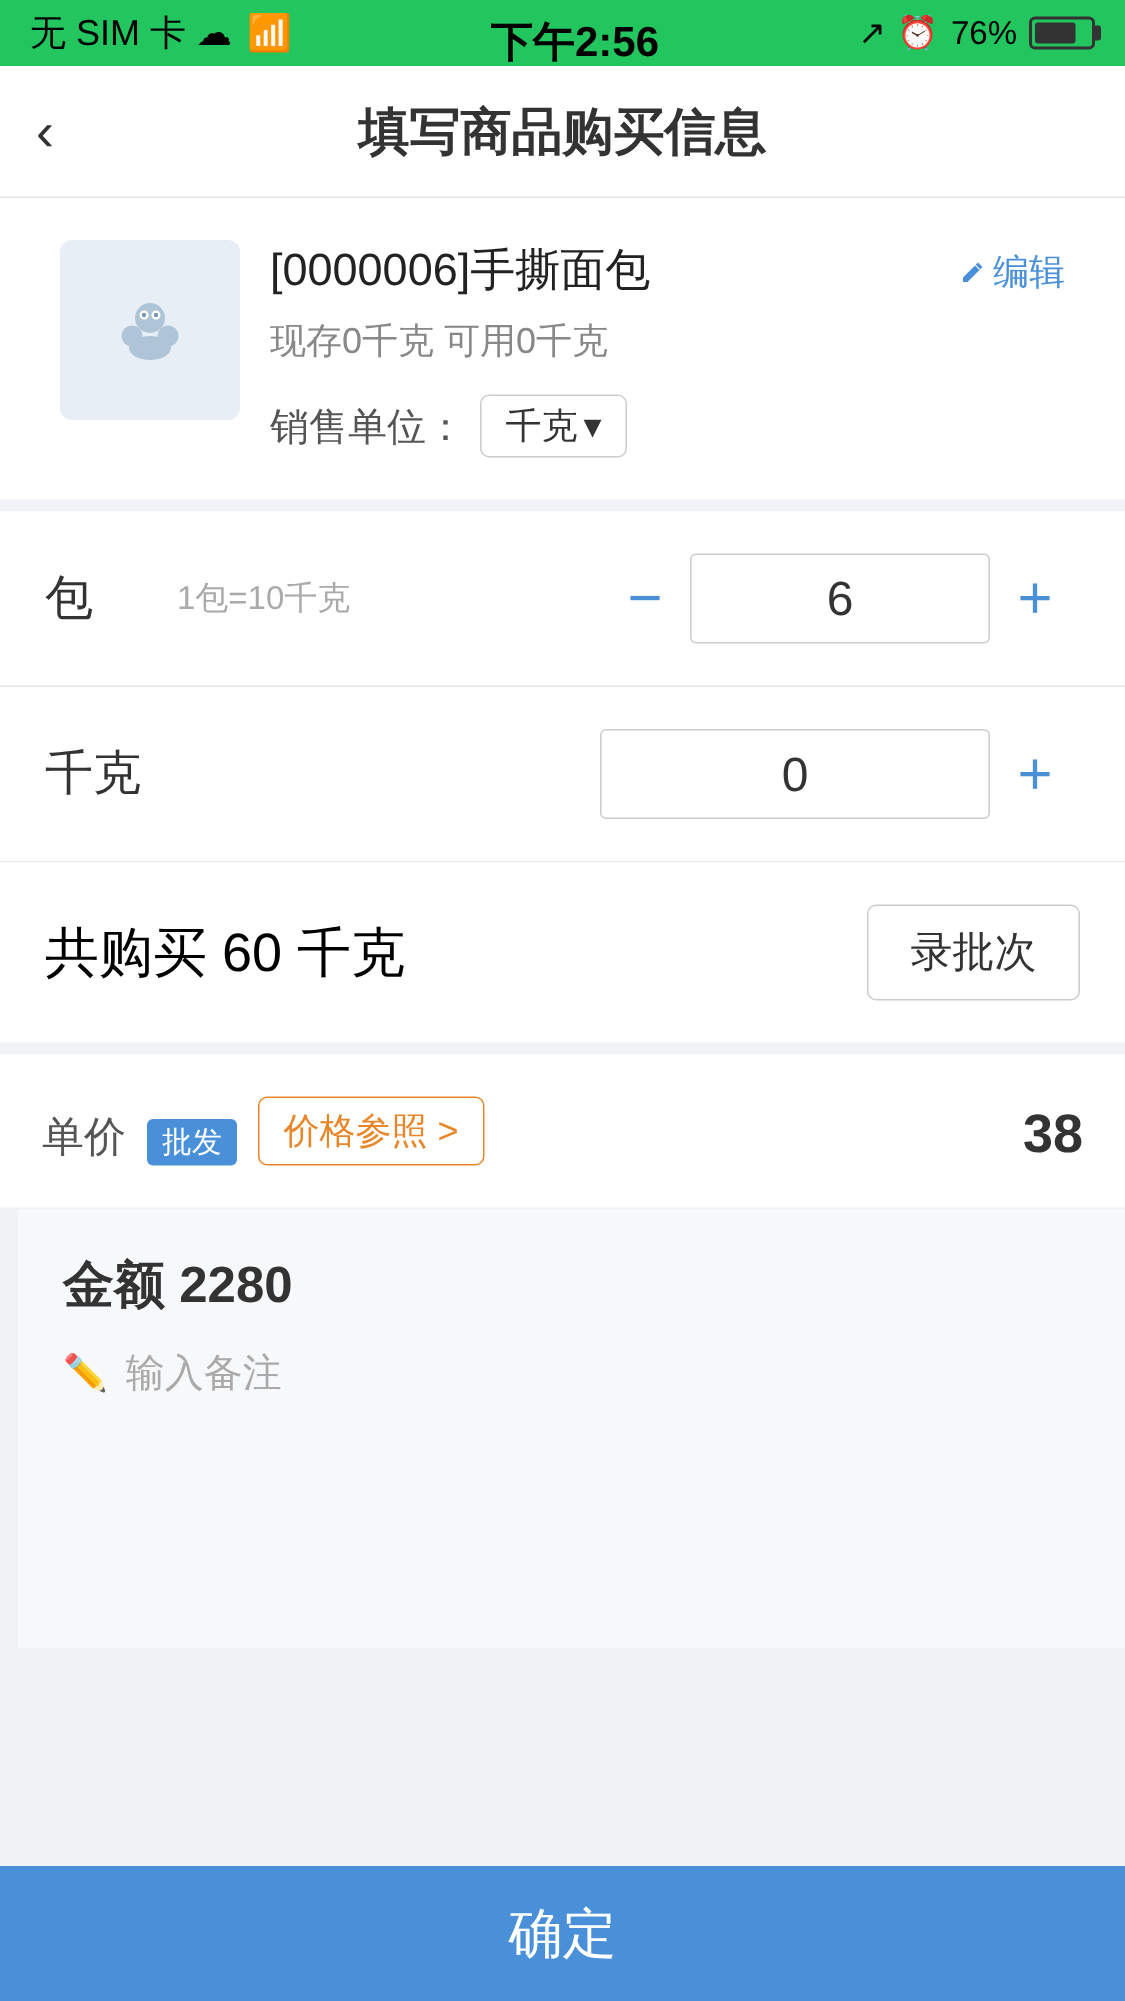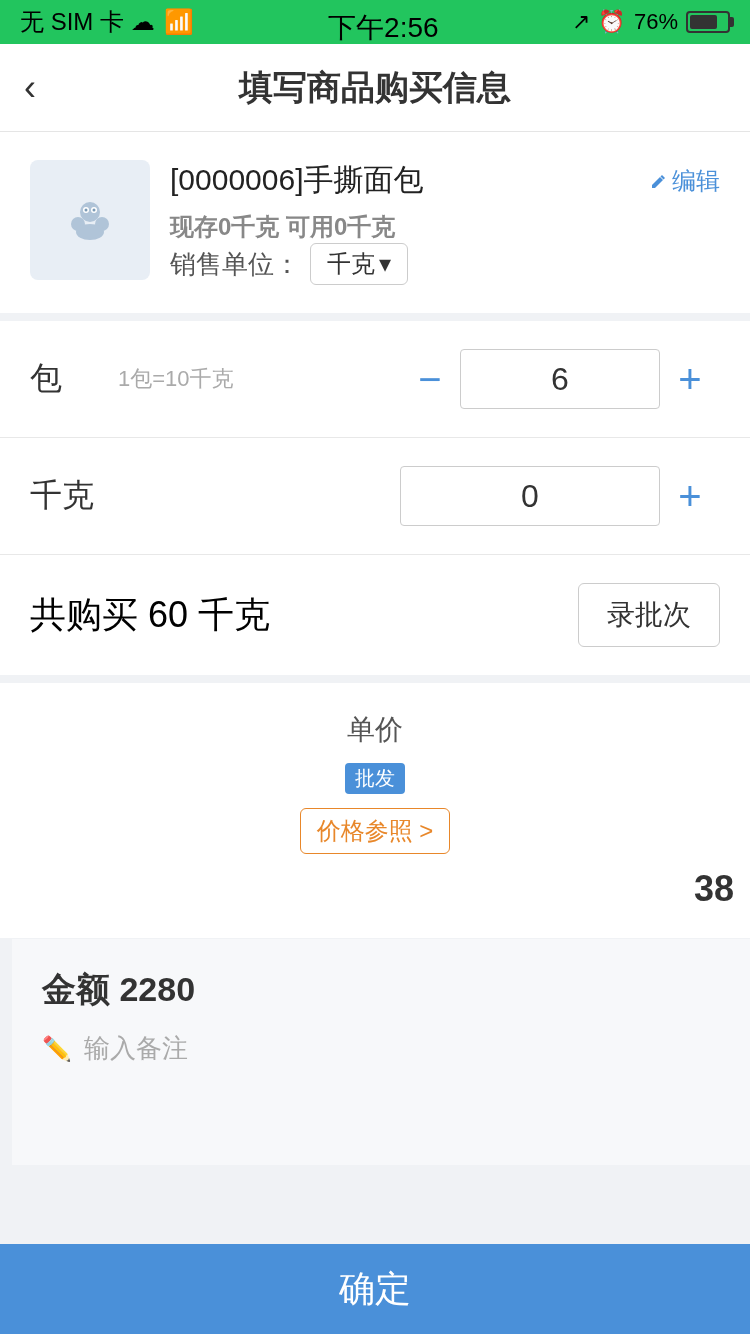--- a/index.html
+++ b/index.html
@@ -19,21 +19,21 @@
       height: 44px;
       background: #22c55e;
       display: flex;
       align-items: center;
       justify-content: space-between;
       padding: 0 20px;
       font-size: 26px;
       font-weight: 500;
     }
     .status-left { display: flex; align-items: center; gap: 10px; font-size: 24px; }
-    .status-center { font-size: 28px; font-weight: 400; margin-top: 12px; }
+    .status-center { font-size: 28px; font-weight: 700; margin-top: 12px; }
     .status-right { display: flex; align-items: center; gap: 8px; font-size: 22px; }
     .battery-bar {
       width: 44px; height: 22px;
       border: 2px solid #333;
       border-radius: 4px;
       position: relative;
       display: flex;
       align-items: center;
       padding: 2px;
     }
@@ -73,21 +73,21 @@
     .header-title {
       font-size: 34px;
       font-weight: 600;
       color: #333;
     }
 
     
     .product-card {
       background: #fff;
       margin-top: 0;
-      padding: 28px 30px;
+      padding: 28px 40px;
       display: flex;
       align-items: flex-start;
       gap: 20px;
       border-bottom: 8px solid #f0f2f5;
     }
     .product-thumb {
       width: 120px;
       height: 120px;
       background: #e8eef5;
       border-radius: 8px;
@@ -113,27 +113,26 @@
       color: #4a90d9;
       display: flex;
       align-items: center;
       gap: 4px;
       cursor: pointer;
     }
     .product-stock {
       font-size: 24px;
       color: #888;
       margin-top: 10px;
-      font-weight: bold;
     }
     .product-unit-row {
       display: flex;
       align-items: center;
       gap: 10px;
-      margin-top: 0;
+      margin-top: 20px;
       font-size: 26px;
       color: #555;
     }
     .unit-select {
       border: 1px solid #ccc;
       border-radius: 6px;
       padding: 4px 16px;
       font-size: 24px;
       color: #333;
       background: #fff;
@@ -221,26 +220,25 @@
       padding: 12px 28px;
       font-size: 28px;
       color: #333;
       background: #fff;
       cursor: pointer;
     }
 
     
     .price-section {
       background: #fff;
-      padding: 28px 16px;
+      padding: 28px 28px;
       border-bottom: 1px solid #f0f2f5;
       display: flex;
-      align-items: center;
+      align-items: flex-end;
       gap: 14px;
-      flex-direction: column;
     }
     .price-label {
       font-size: 28px;
       color: #555;
     }
     .price-tag-badge {
       background: #4a90d9;
       color: #fff;
       font-size: 20px;
       border-radius: 4px;

